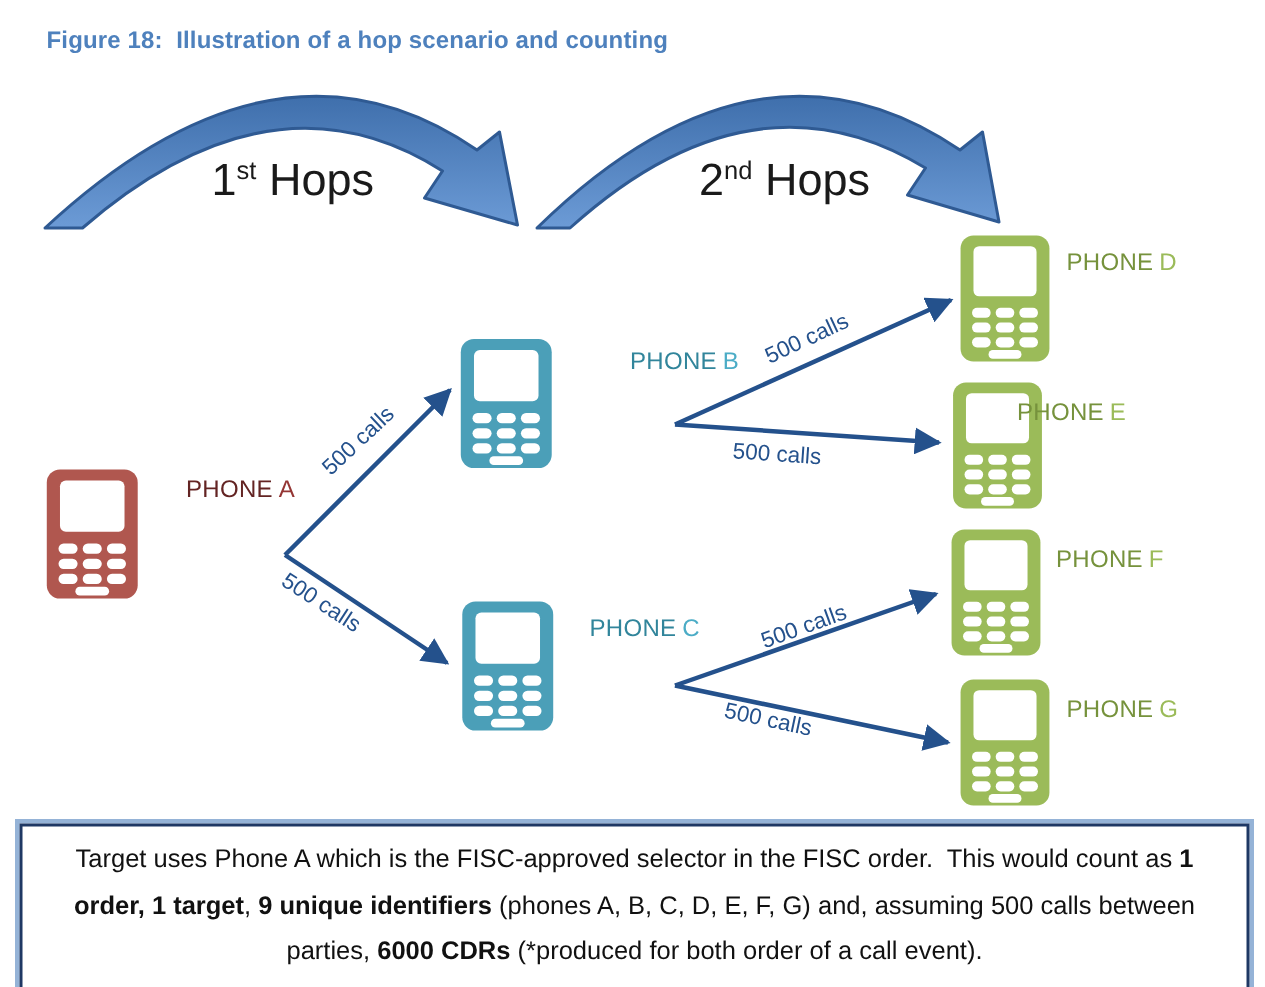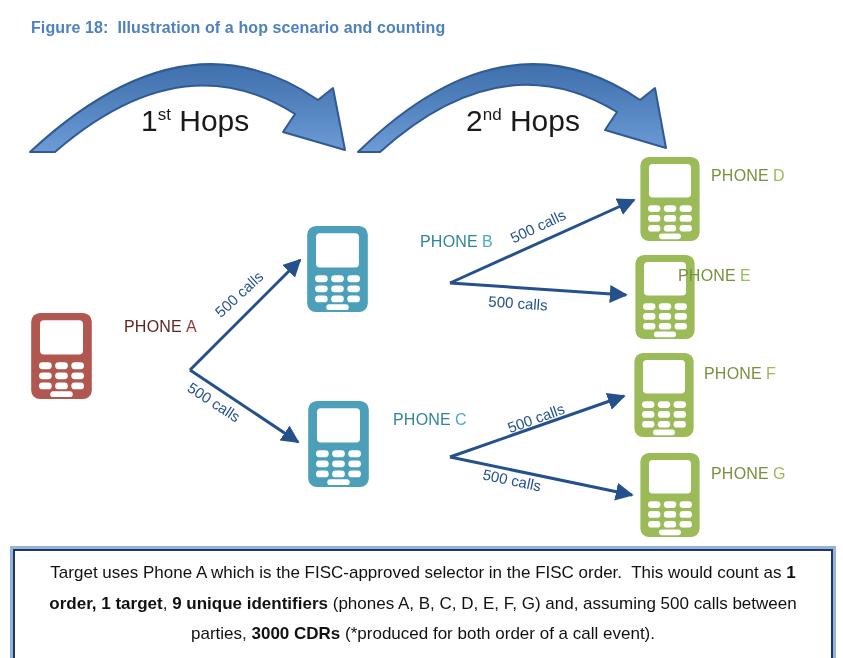--- a/index.html
+++ b/index.html
@@ -168,16 +168,16 @@
   </div>
 
   <div class="edge-label" style="left:239px; top:294px; transform:translate(-50%,-50%) rotate(-43deg);">500 calls</div>
   <div class="edge-label" style="left:214px; top:402px; transform:translate(-50%,-50%) rotate(33deg);">500 calls</div>
   <div class="edge-label" style="left:538px; top:226px; transform:translate(-50%,-50%) rotate(-25deg);">500 calls</div>
   <div class="edge-label" style="left:518px; top:303px; transform:translate(-50%,-50%) rotate(4deg);">500 calls</div>
   <div class="edge-label" style="left:536px; top:418px; transform:translate(-50%,-50%) rotate(-20deg);">500 calls</div>
   <div class="edge-label" style="left:512px; top:480px; transform:translate(-50%,-50%) rotate(12deg);">500 calls</div>
 
   <div class="caption-outer">
-    <div class="caption-inner"><span>Target uses Phone A which is the FISC-approved selector in the FISC order.&nbsp; This would count as </span><b>1 order, 1 target</b><span>, </span><b>9 unique identifiers</b><span> (phones A, B, C, D, E, F, G) and, assuming 500 calls between parties, </span><b>3000 CDRs</b><span> (*produced for both order of a call event).</span></div>
+    <div class="caption-inner"><span>Target uses Phone A which is the FISC-approved selector in the FISC order.&nbsp; This would count as </span><b>1 order, 1 target</b><span>, </span><b>9 unique identifiers</b><span> (phones A, B, C, D, E, F, G) and, assuming 500 calls between parties, </span><b>6000 CDRs</b><span> (*produced for both order of a call event).</span></div>
   </div>
 
 </div>
 
 </body></html>

